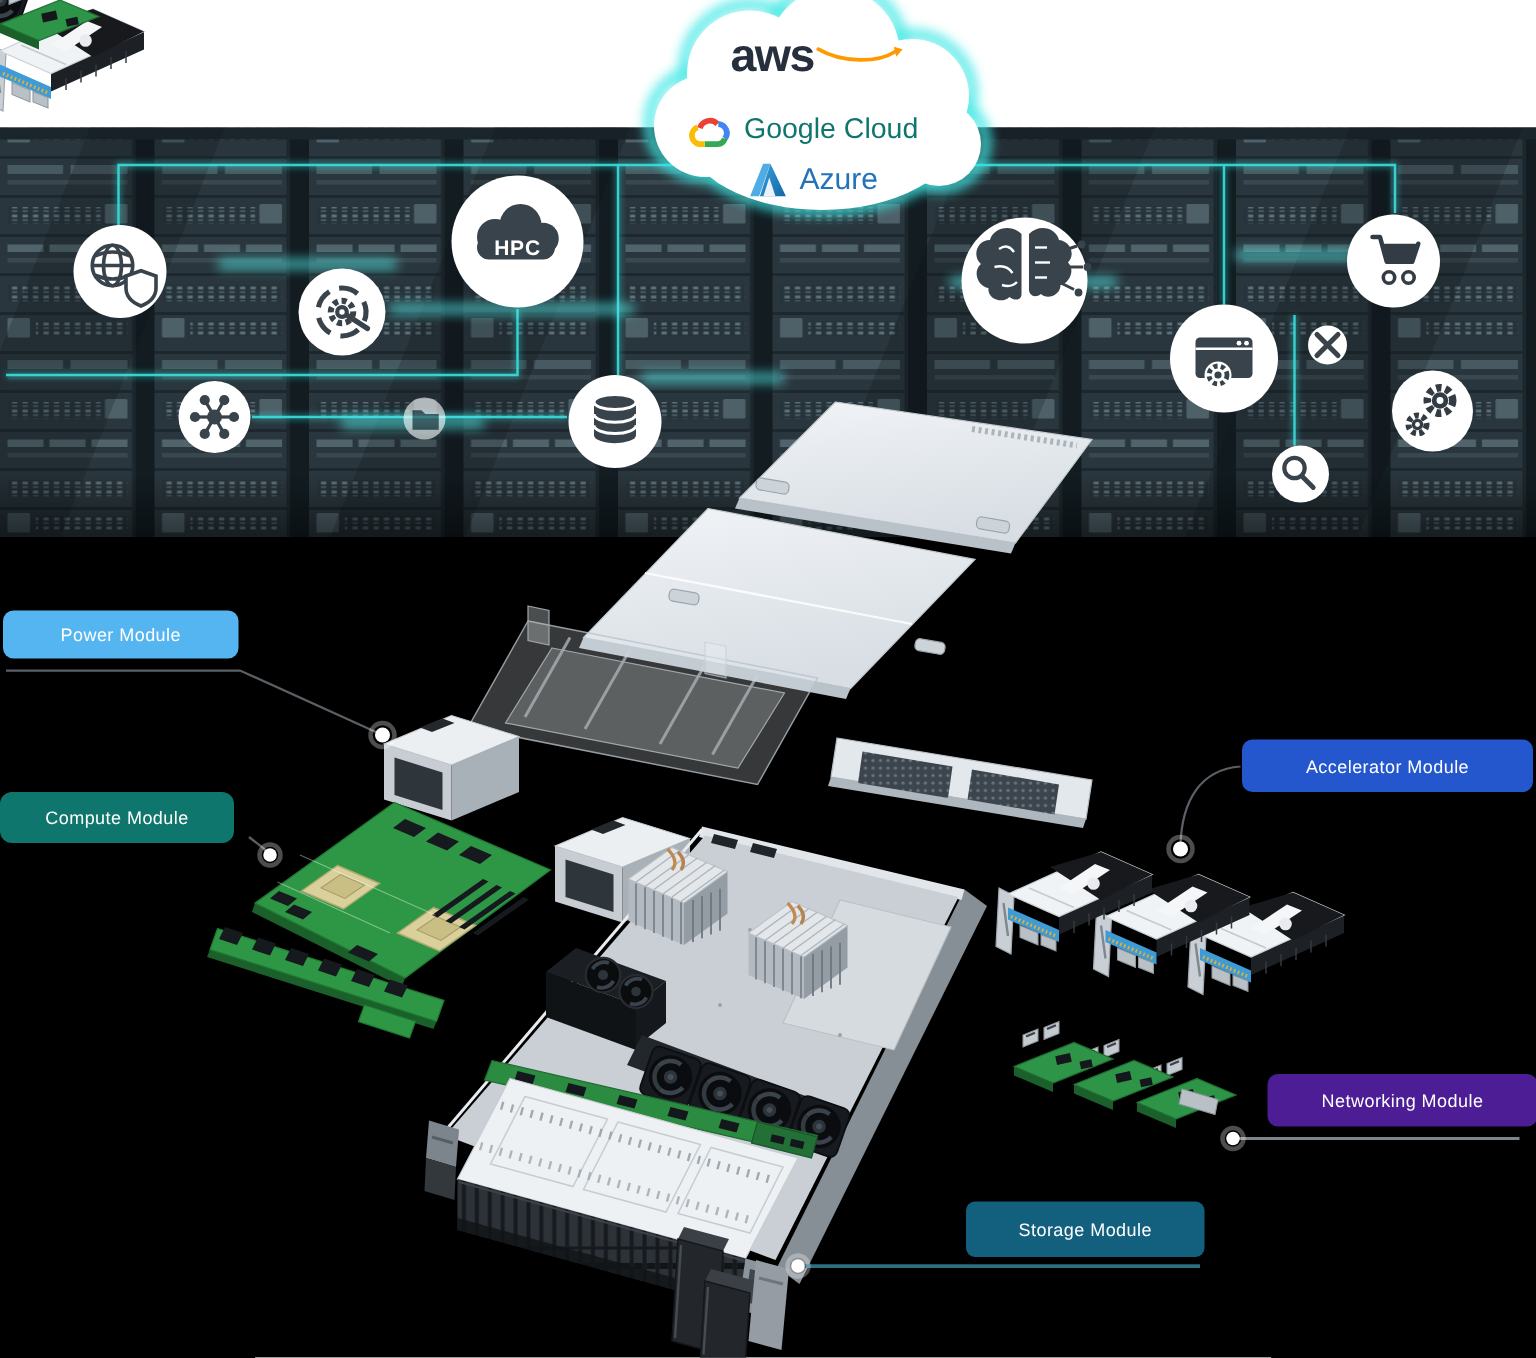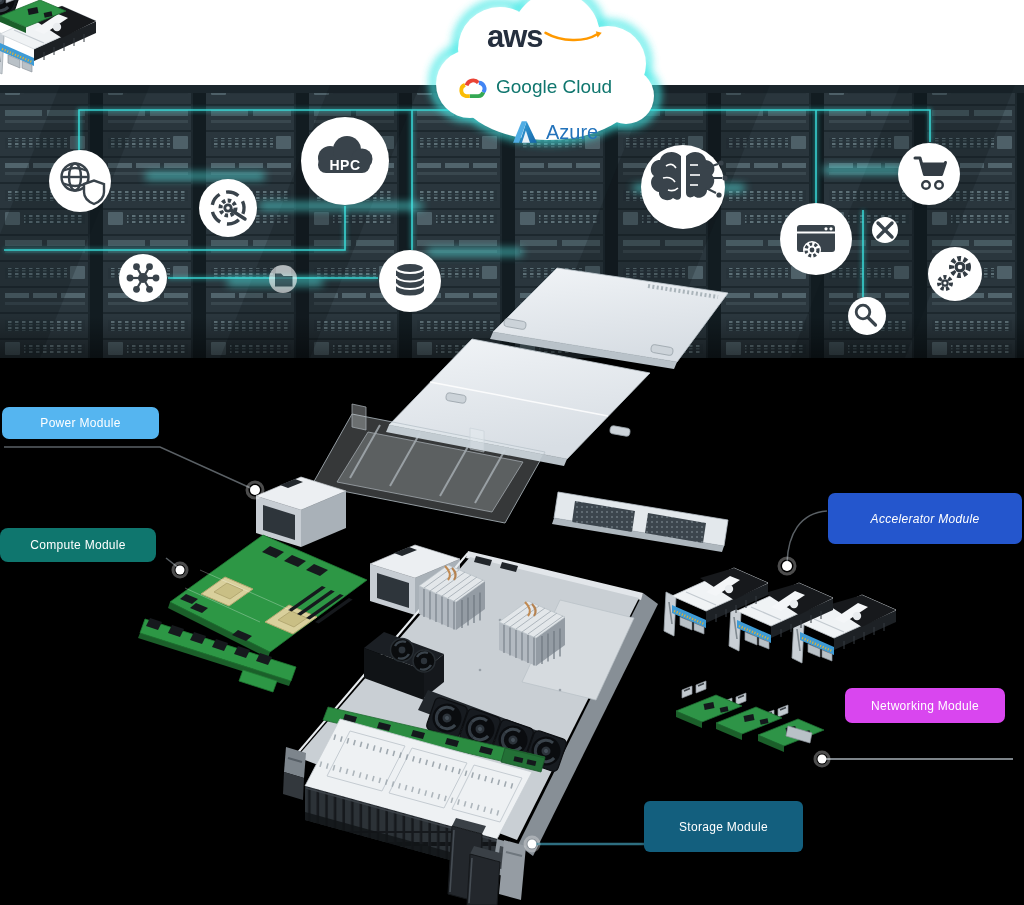--- a/index.html
+++ b/index.html
@@ -573,26 +573,26 @@
 </div>
 <div class="logo" style="left:458px;top:72px;height:30px;">
   <svg width="30" height="26" viewBox="0 0 28 23">
     <path d="M8,10 a6.5,6.5 0 0 1 11,-2.5" fill="none" stroke="#EA4335" stroke-width="3.6"></path>
     <path d="M19.5,7.5 a5.5,5.5 0 0 1 4,9" fill="none" stroke="#4285F4" stroke-width="3.6"></path>
     <path d="M23.5,16.5 a5,5 0 0 1 -4.5,3.5 h-8" fill="none" stroke="#34A853" stroke-width="3.6"></path>
     <path d="M11,20 h-3.5 a5.5,5.5 0 0 1 -1,-10.5" fill="none" stroke="#FBBC05" stroke-width="3.6"></path>
   </svg>
   <span class="gc-text">Google Cloud</span>
 </div>
-<div class="logo" style="left:512px;top:107px;height:26px;margin-top:12px;">
+<div class="logo" style="left:499px;top:107px;height:26px;">
   <svg width="26" height="24" viewBox="0 0 24 22">
     <polygon points="13.5,1 23,21 7,21" fill="url(#azGrad)"></polygon>
     <polygon points="9,1 13.5,1 6.5,21 1,21" fill="#50ade4"></polygon>
     <polygon points="12.8,9.5 16.6,21 9.2,21" fill="#ffffff" opacity="0.9"></polygon>
   </svg>
   <span class="az-text">Azure</span>
 </div>
 
 <div class="module-label" style="left: 2px; top: 407px; width: 157px; height: 32px; background: rgb(85, 181, 240);">Power Module</div>
 <div class="module-label" style="left: 0px; top: 528px; width: 156px; height: 34px; border-radius: 8px; background: #0f766e;">Compute Module</div>
-<div class="module-label" style="left: 828px; top: 493px; width: 194px; height: 51px; background: rgb(36, 86, 205); font-style: italic;">Accelerator Module</div>
-<div class="module-label" style="left: 845px; top: 688px; width: 160px; height: 35px; background: #d946ef;">Networking Module</div>
-<div class="module-label" style="left: 644px; top: 801px; width: 159px; height: 51px; border-radius: 6px; background: rgb(19, 95, 126);">Storage Module</div>
+<div class="module-label" style="left: 828px; top: 493px; width: 194px; height: 35px; background: rgb(36, 86, 205);">Accelerator Module</div>
+<div class="module-label" style="left: 845px; top: 716px; width: 180px; height: 35px; background: #4c1d95;">Networking Module</div>
+<div class="module-label" style="left: 644px; top: 801px; width: 159px; height: 37px; border-radius: 6px; background: rgb(19, 95, 126);">Storage Module</div>
 
 </body></html>

